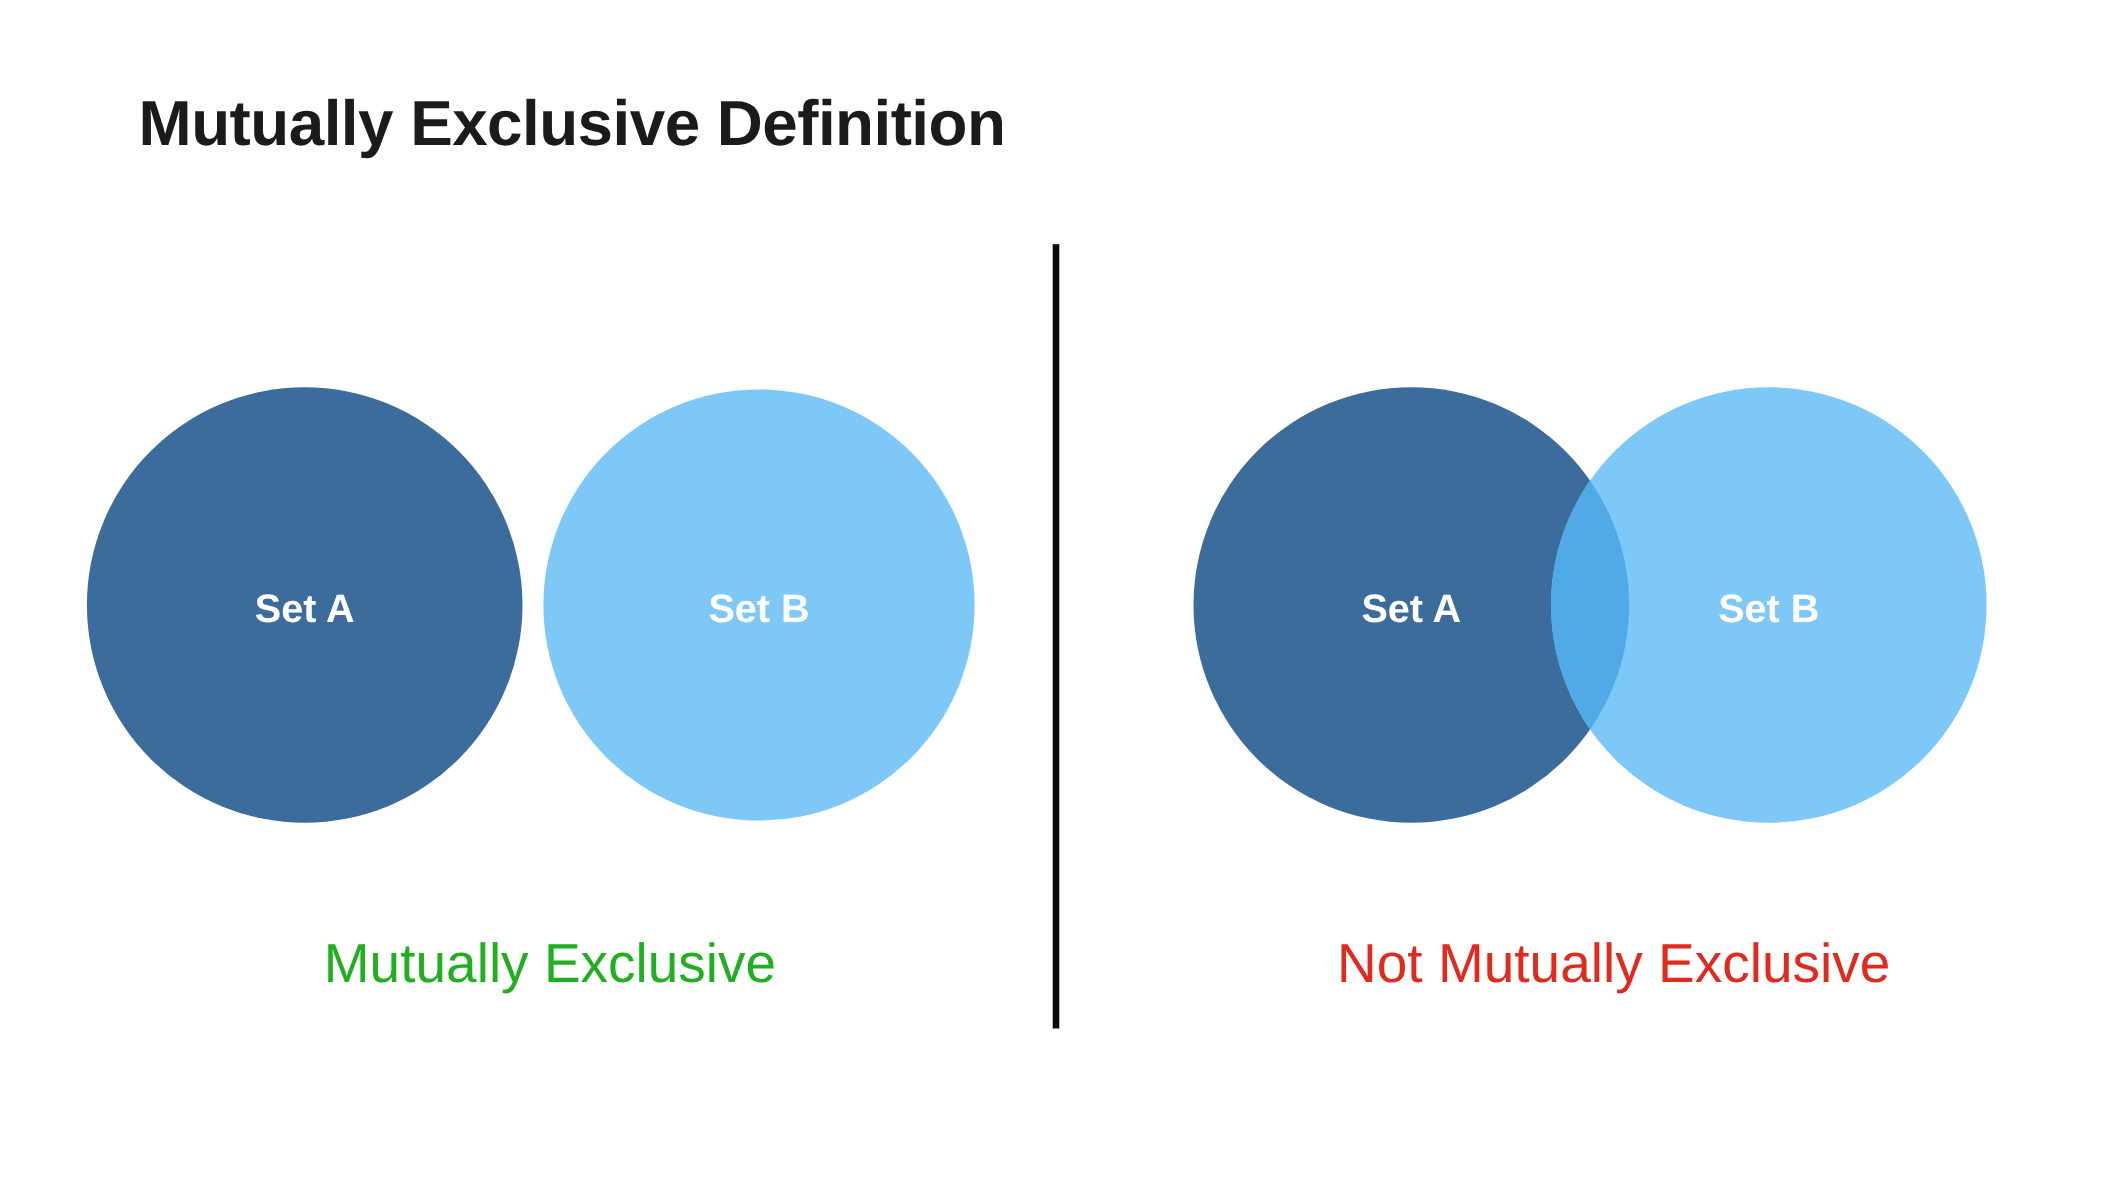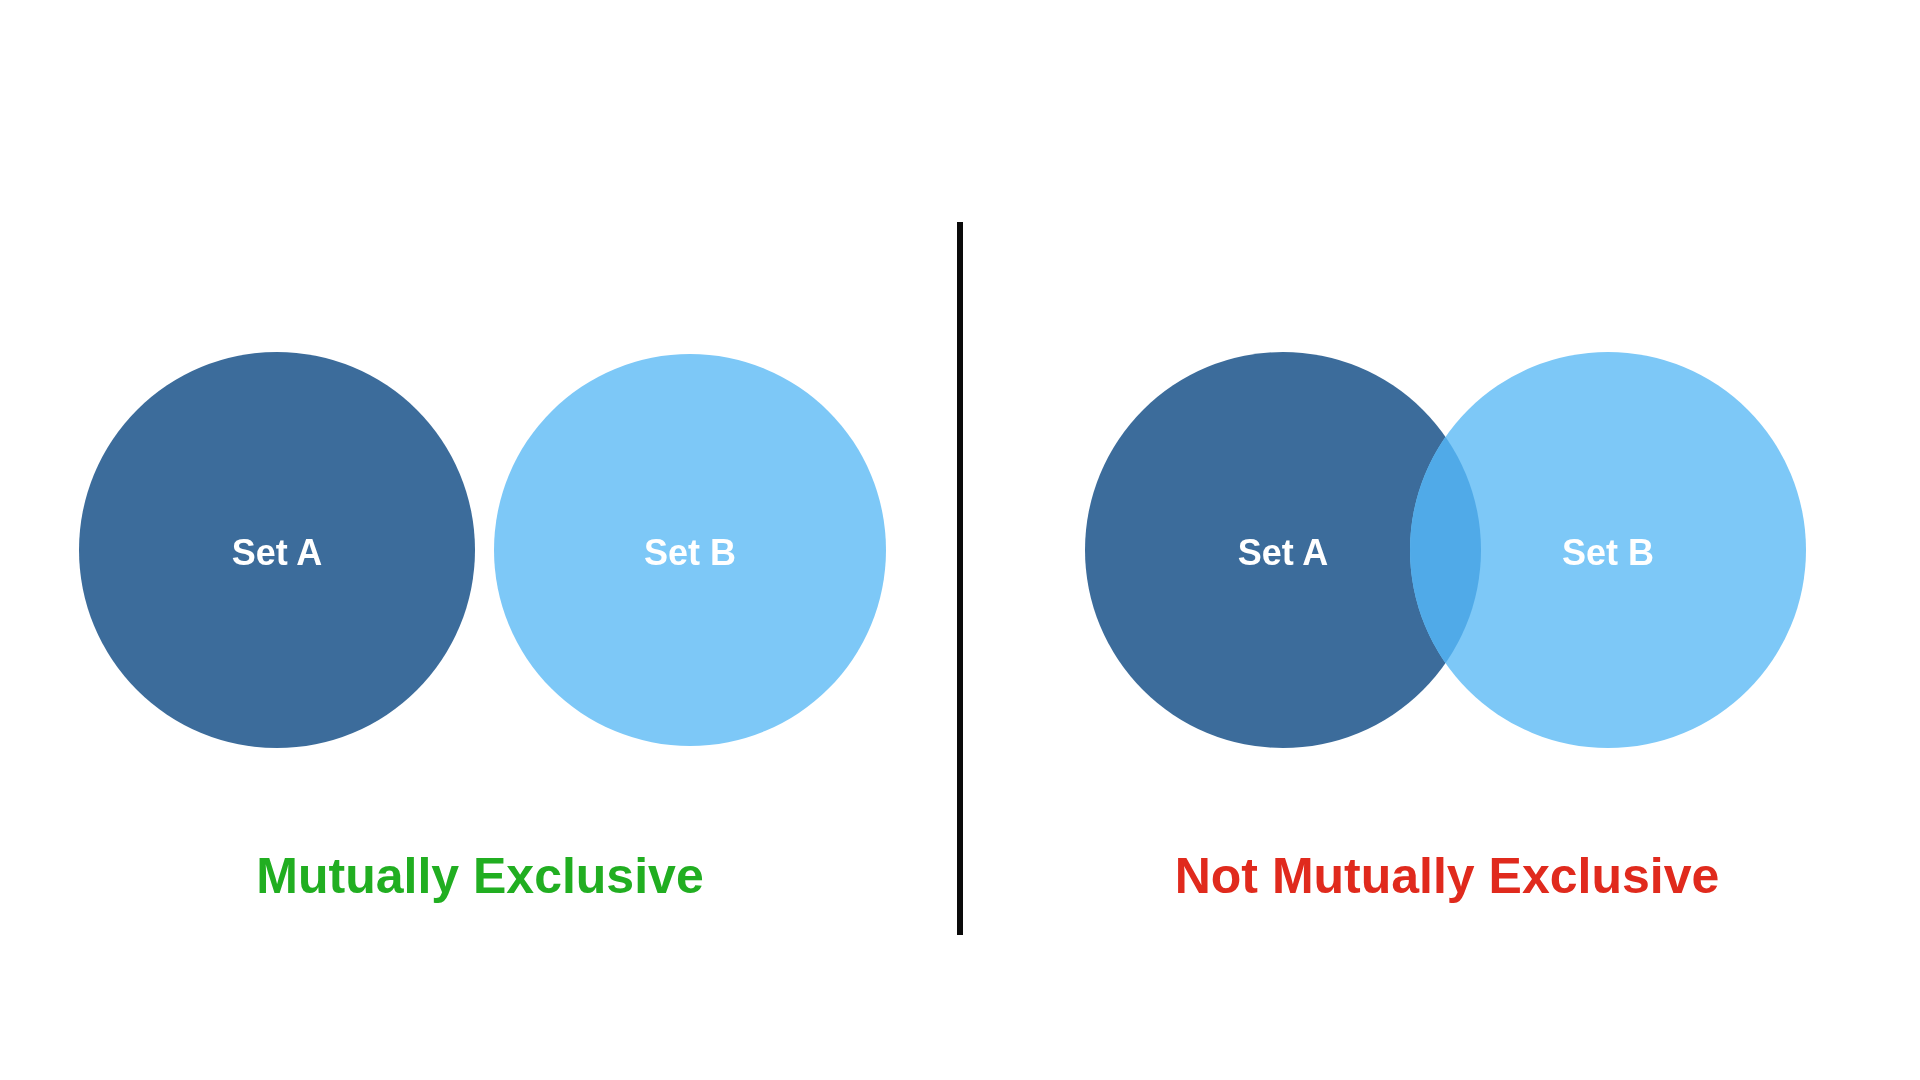--- a/index.html
+++ b/index.html
@@ -45,32 +45,34 @@
     left: 957px;
     top: 222px;
     width: 6px;
     height: 713px;
   }
   .caption {
     position: absolute;
     top: 846px;
     font-size: 50px;
     line-height: 60px;
-    font-weight: bold;
+    font-weight: normal;
     text-align: center;
     white-space: nowrap;
+    margin-left: 20px;
   }
   .caption-left  { left: 0;     width: 960px; }
   .caption-right { left: 960px; width: 974px; }
 </style>
 </head>
 <body>
 
 <div class="stage">
 
+  <div class="page-title" style="color: rgb(27, 27, 27);">Mutually Exclusive Definition</div>
 
   <svg class="venn-svg" viewBox="0 0 1920 1080">
     <defs>
       <clipPath id="clip-right-set-a">
         <circle cx="1283" cy="550" r="198"></circle>
       </clipPath>
     </defs>
 
     <circle cx="277" cy="550" r="198" fill="#3C6C9B"></circle>
     <circle cx="690" cy="550" r="196" fill="#7DC8F7"></circle>

